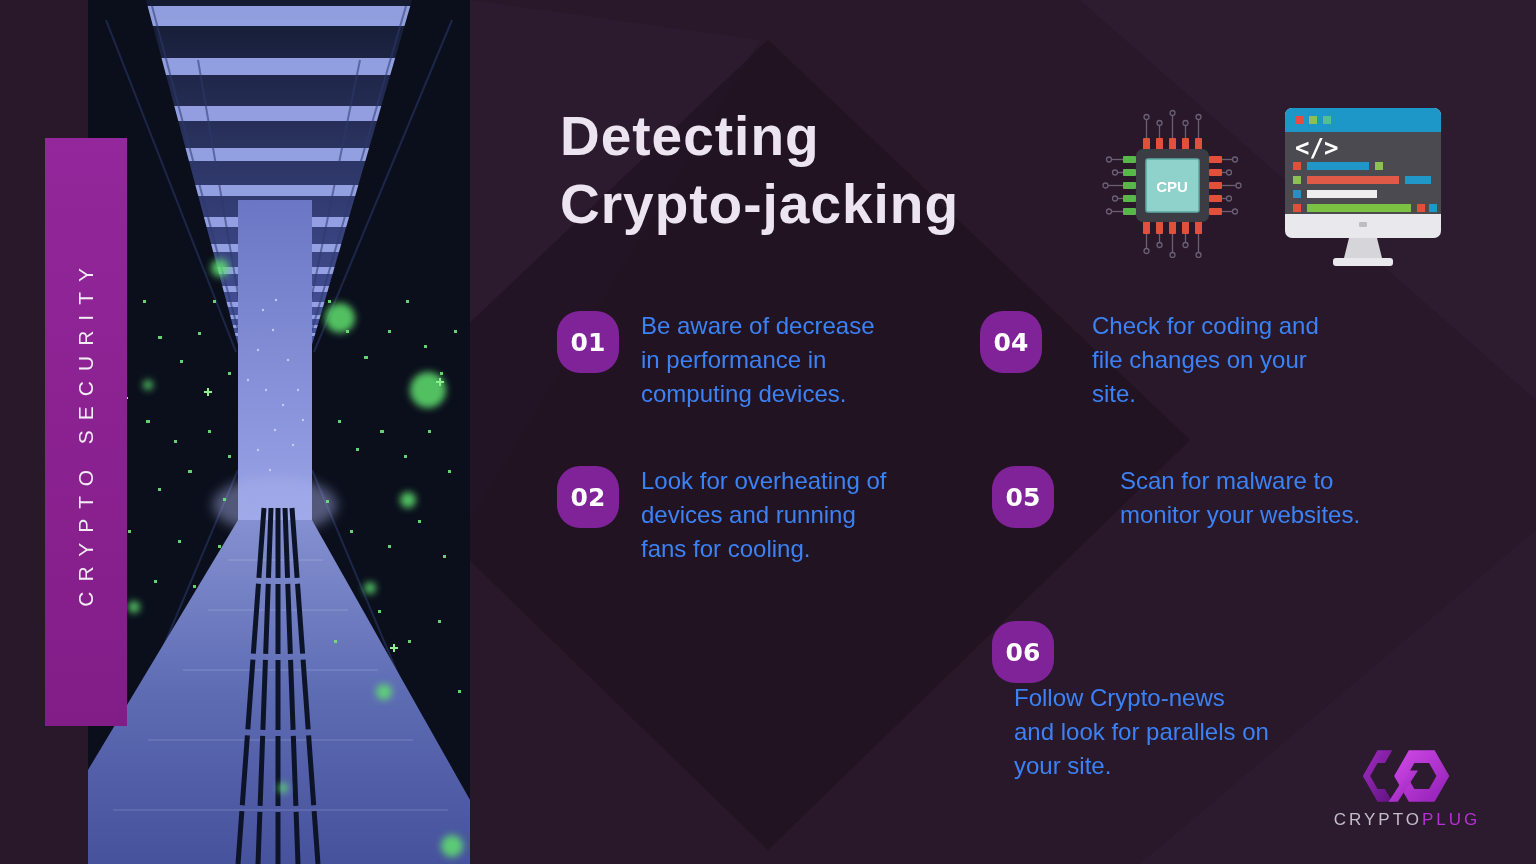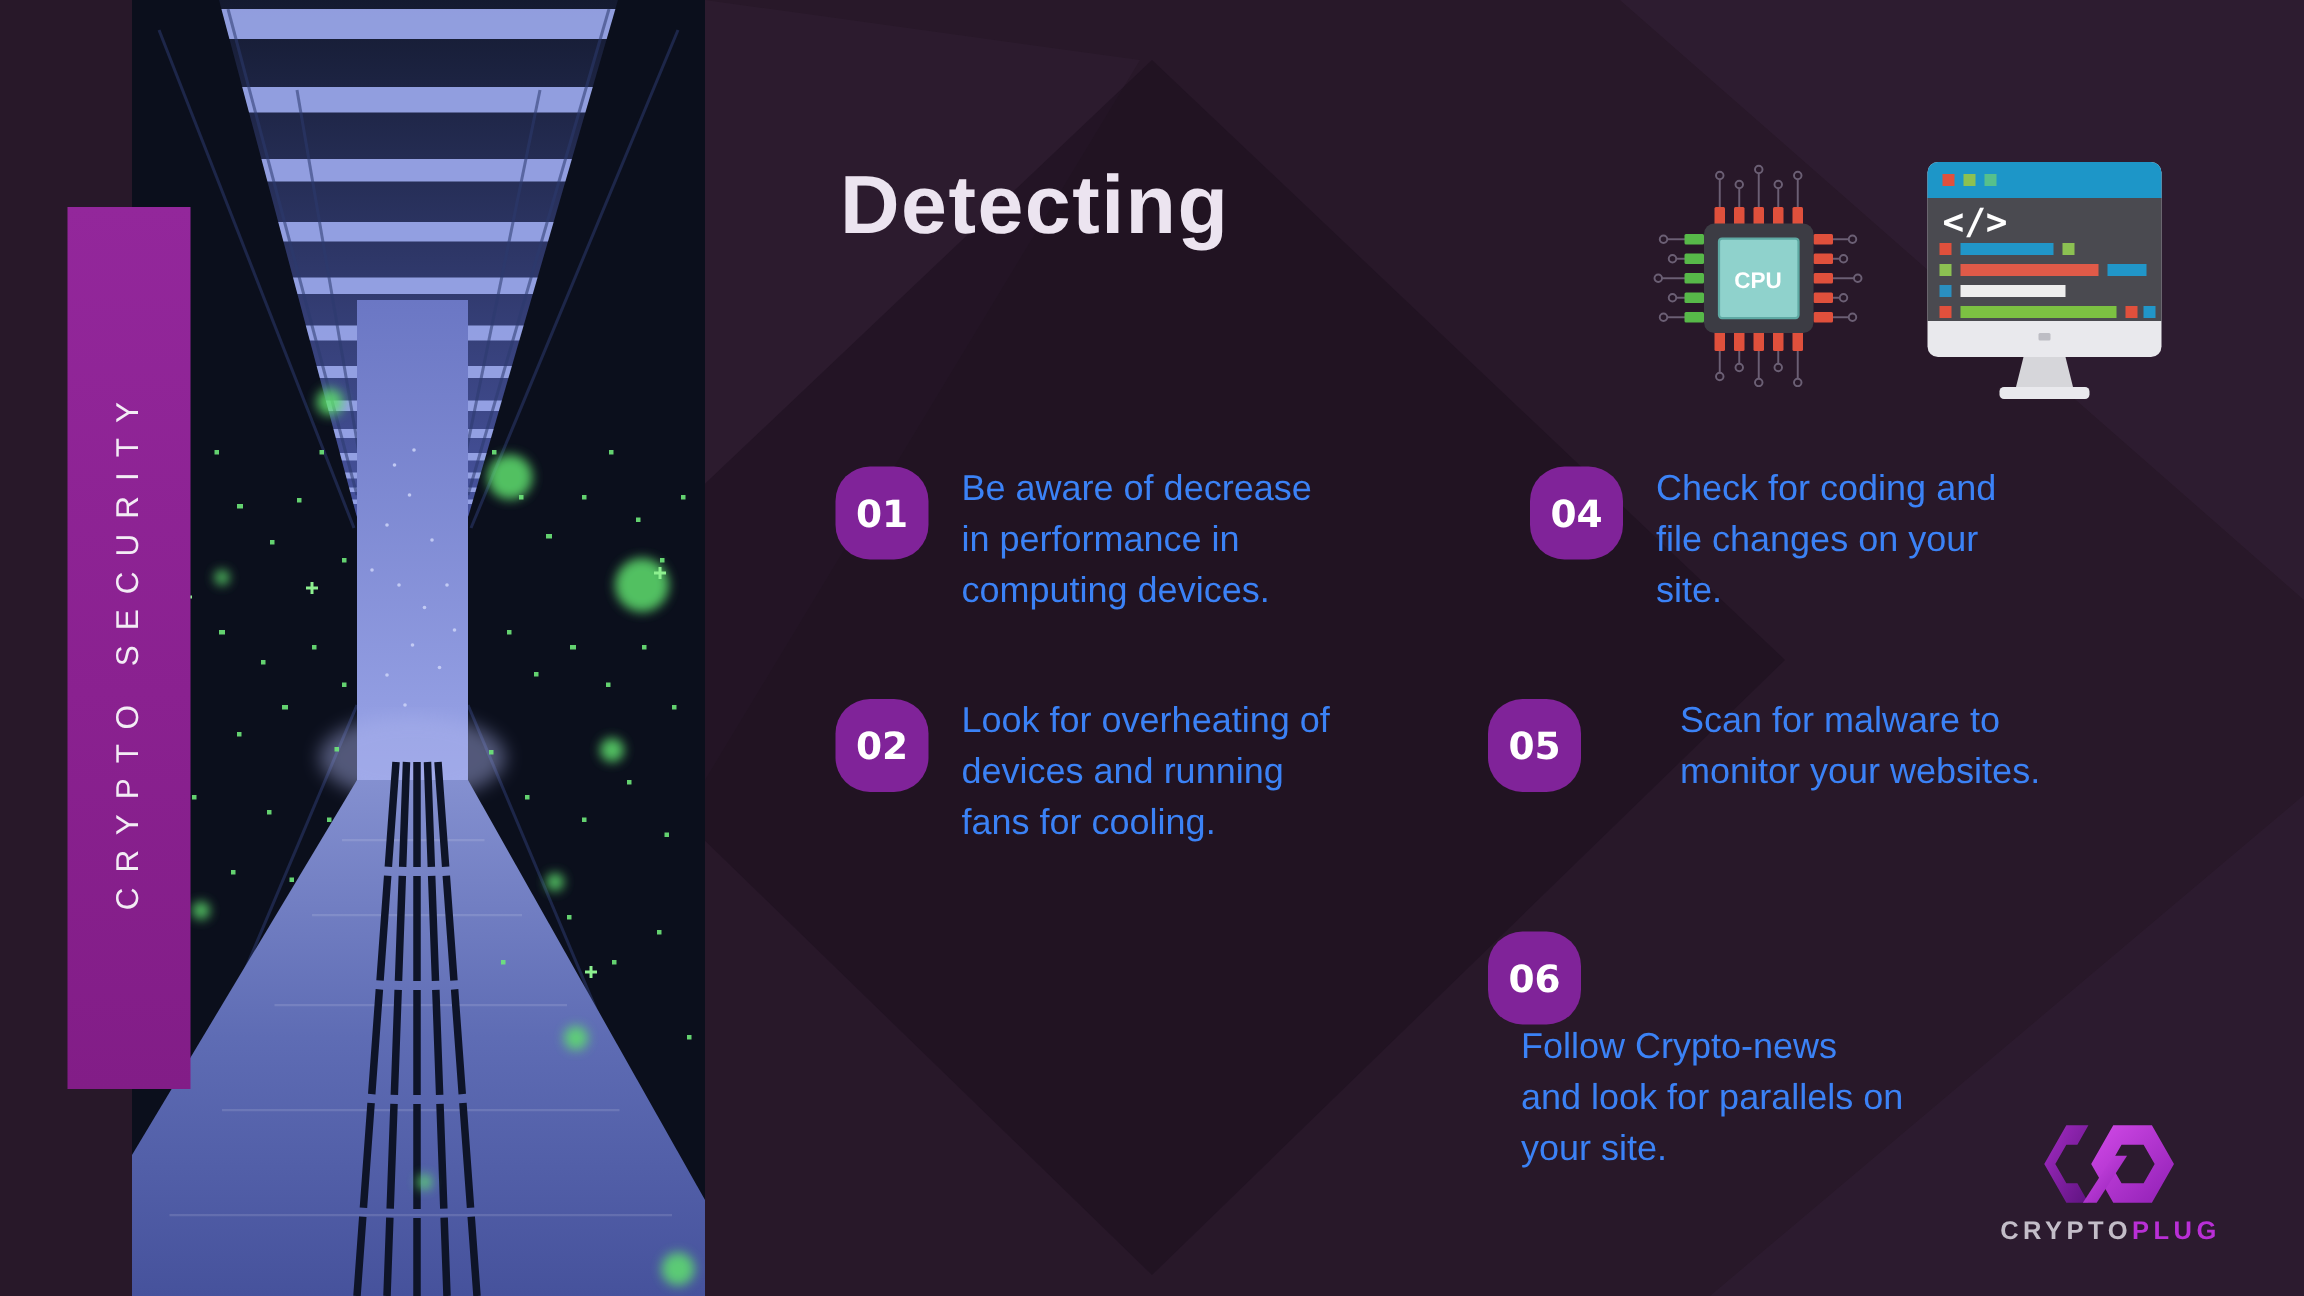--- a/index.html
+++ b/index.html
@@ -32,27 +32,27 @@
   .item .badge{
     width:62px;height:62px;flex:0 0 62px;
     background:#802399;display:flex;align-items:center;justify-content:center;
     color:#ffffff;font-size:25px;font-weight:700;font-family:"DejaVu Sans",sans-serif;border-radius:23px;
   }
   .item .text{
     margin-left:22px;margin-top:-2px;max-width:320px;
     color:#3b82f6;font-size:24px;line-height:34px;white-space:pre-line;
   }
   .pos-1{left:557px;top:311px;} .pos-2{left:557px;top:466px;} .pos-3{left:557px;top:621px;}
-  .pos-4{left:1020px;top:311px;} .pos-5{left:992px;top:466px;gap:44px;} .pos-6{left:992px;top:621px;flex-direction:column;}
+  .pos-4{left:980px;top:311px;gap:28px;} .pos-5{left:992px;top:466px;gap:44px;} .pos-6{left:992px;top:621px;flex-direction:column;}
   
   .cpu-icon{position:absolute;left:1102px;top:108px;z-index:4;}
   .monitor-icon{position:absolute;left:1283px;top:106px;z-index:4;}
   
   .logo{position:absolute;left:1312px;top:748px;width:190px;z-index:4;text-align:center;}
-  .logo-text{margin-top:2px;font-size:17px;font-weight:700;letter-spacing:3px;white-space:nowrap;}
+  .logo-text{margin-top:2px;font-size:17px;font-weight:400;letter-spacing:3px;white-space:nowrap;}
   .logo-text .gray{color:#c3bdc8;}
   .logo-text .purple{color:#b92fd6;}
 </style>
 </head>
 <body>
 
 <div class="slide">
 
   <svg class="bg-shapes" width="1536" height="864" viewBox="0 0 1536 864">
     <polygon points="470,0 760,40 470,520" fill="#3a2742" opacity="0.22"></polygon>
@@ -223,20 +223,21 @@
         <circle cx="175" cy="310" r="1.2"></circle>
     </g>
   </svg>
 
   <div class="banner">
     <div class="banner-text">CRYPTO SECURITY</div>
   </div>
 
   <div class="title">
     <div>Detecting</div>
+    <div>Crypto-jacking</div>
   </div>
 
   <div class="item pos-1">
     <div class="badge">01</div>
     <div class="text">Be aware of decrease
 in performance in
 computing devices.</div>
   </div>
   <div class="item pos-2">
     <div class="badge">02</div>

